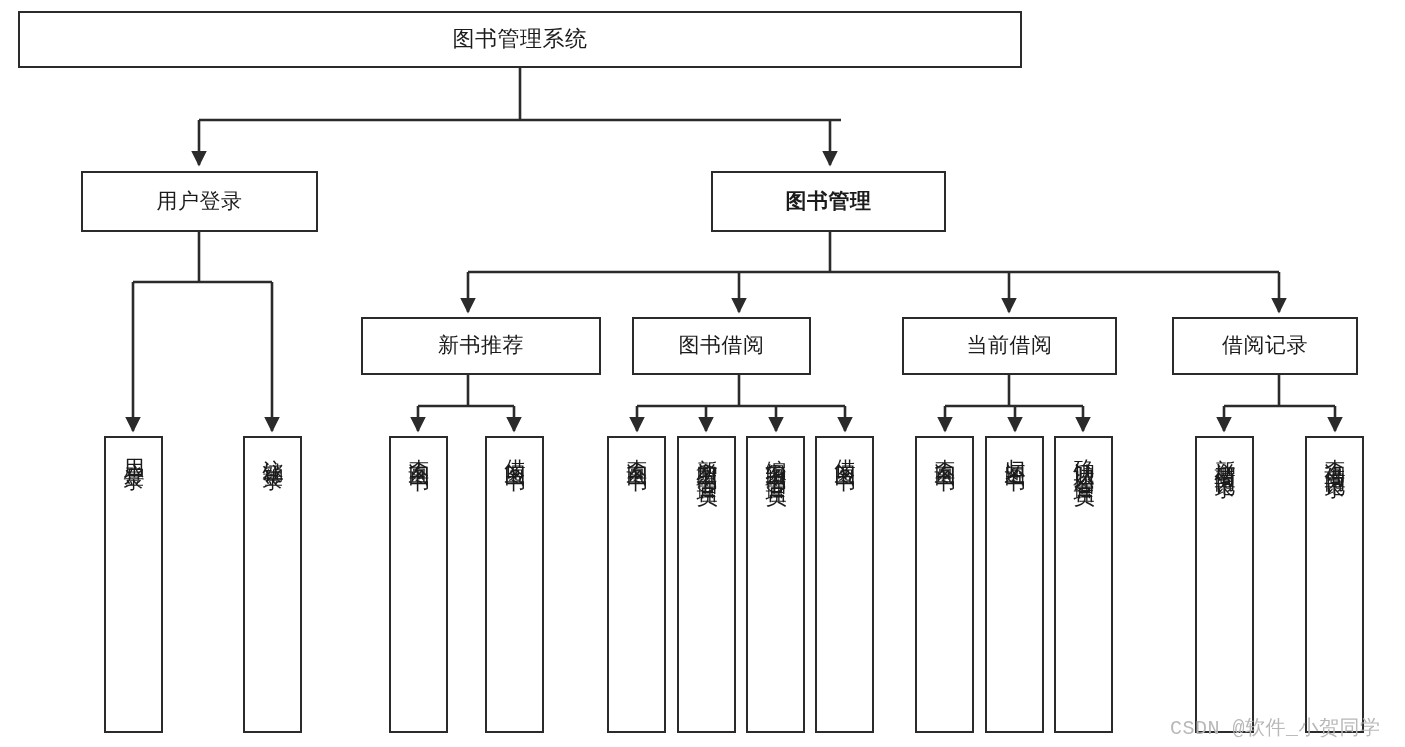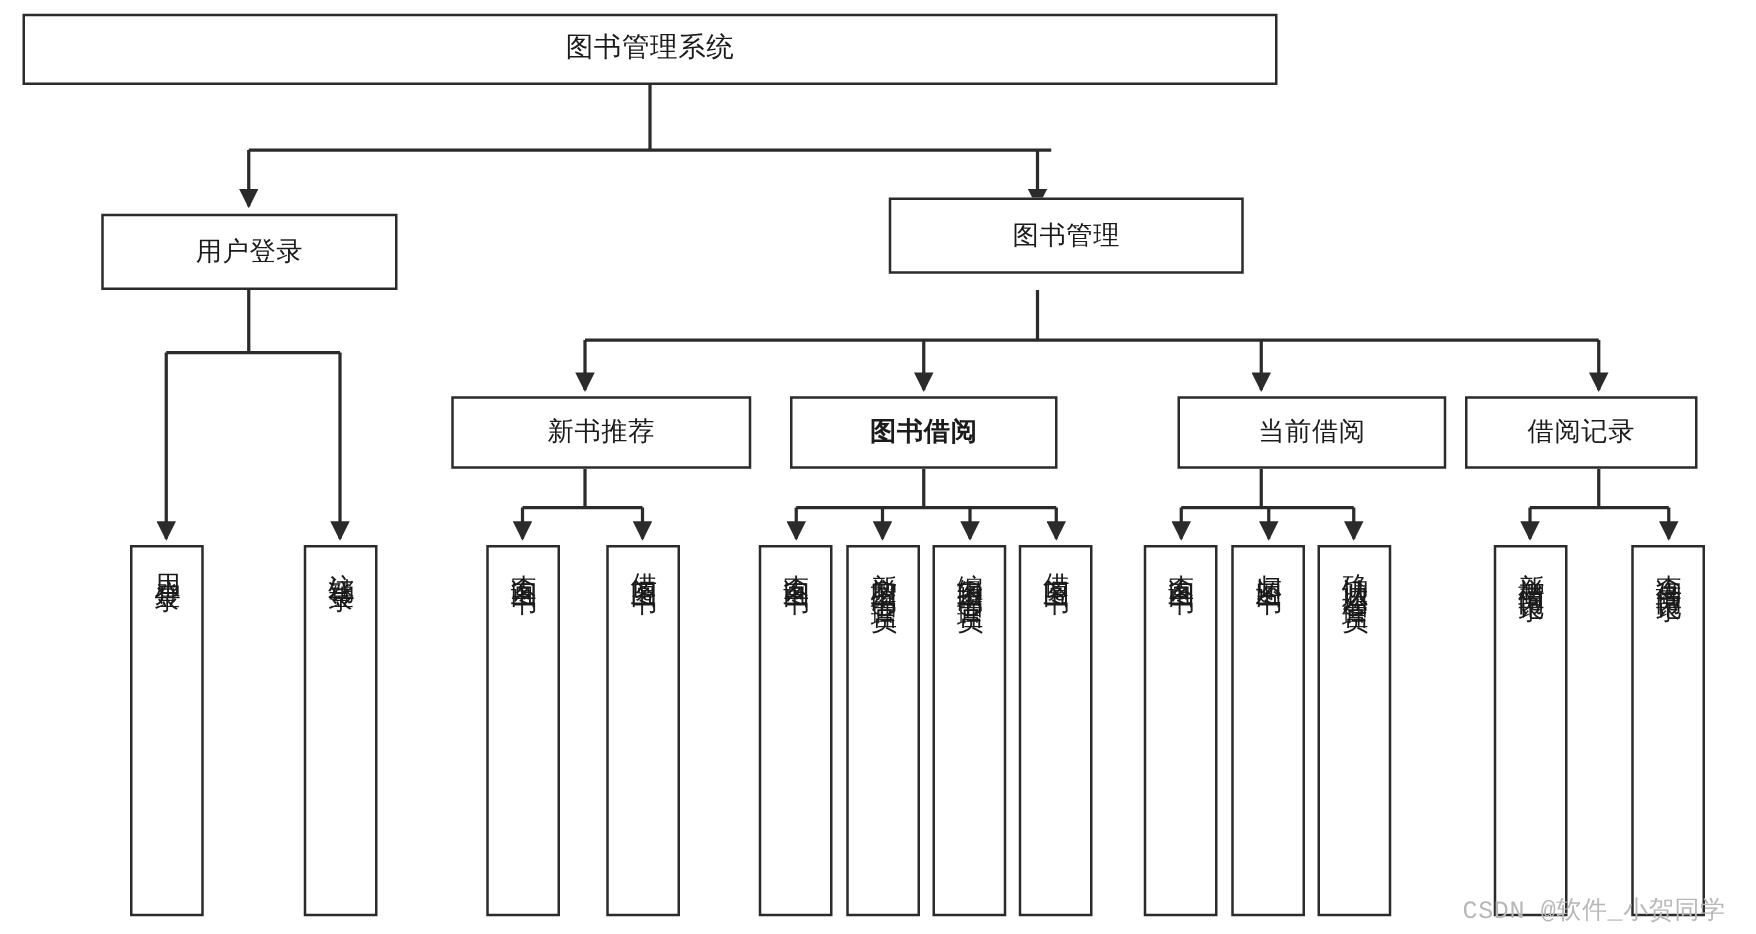--- a/index.html
+++ b/index.html
@@ -131,31 +131,31 @@
     </g>
   </svg>
 
   <div class="node root h" style="left:18px; top:11px; width:1004px; height:57px;">
     <span class="label">图书管理系统</span>
   </div>
 
   <div class="node h" style="left:81px; top:171px; width:237px; height:61px;">
     <span class="label">用户登录</span>
   </div>
-  <div class="node h" style="left:711px; top:158px; width:284px; height:61px;">
+  <div class="node h" style="left:711px; top:171px; width:235px; height:61px;font-weight:bold;">
     <span class="label">图书管理</span>
   </div>
 
   <div class="node h" style="left:361px; top:317px; width:240px; height:58px;">
     <span class="label">新书推荐</span>
   </div>
-  <div class="node h" style="left:632px; top:317px; width:214px; height:58px;font-weight:bold;">
+  <div class="node h" style="left:632px; top:317px; width:179px; height:58px;">
     <span class="label">图书借阅</span>
   </div>
-  <div class="node h" style="left:902px; top:317px; width:215px; height:58px;margin-left:40px;">
+  <div class="node h" style="left:902px; top:317px; width:215px; height:58px;">
     <span class="label">当前借阅</span>
   </div>
   <div class="node h" style="left:1172px; top:317px; width:186px; height:58px;">
     <span class="label">借阅记录</span>
   </div>
 
   <div class="node v" style="left:104px; top:436px; width:59px; height:297px;">
     <span class="label">用户登录</span>
   </div>
   <div class="node v" style="left:243px; top:436px; width:59px; height:297px;">

